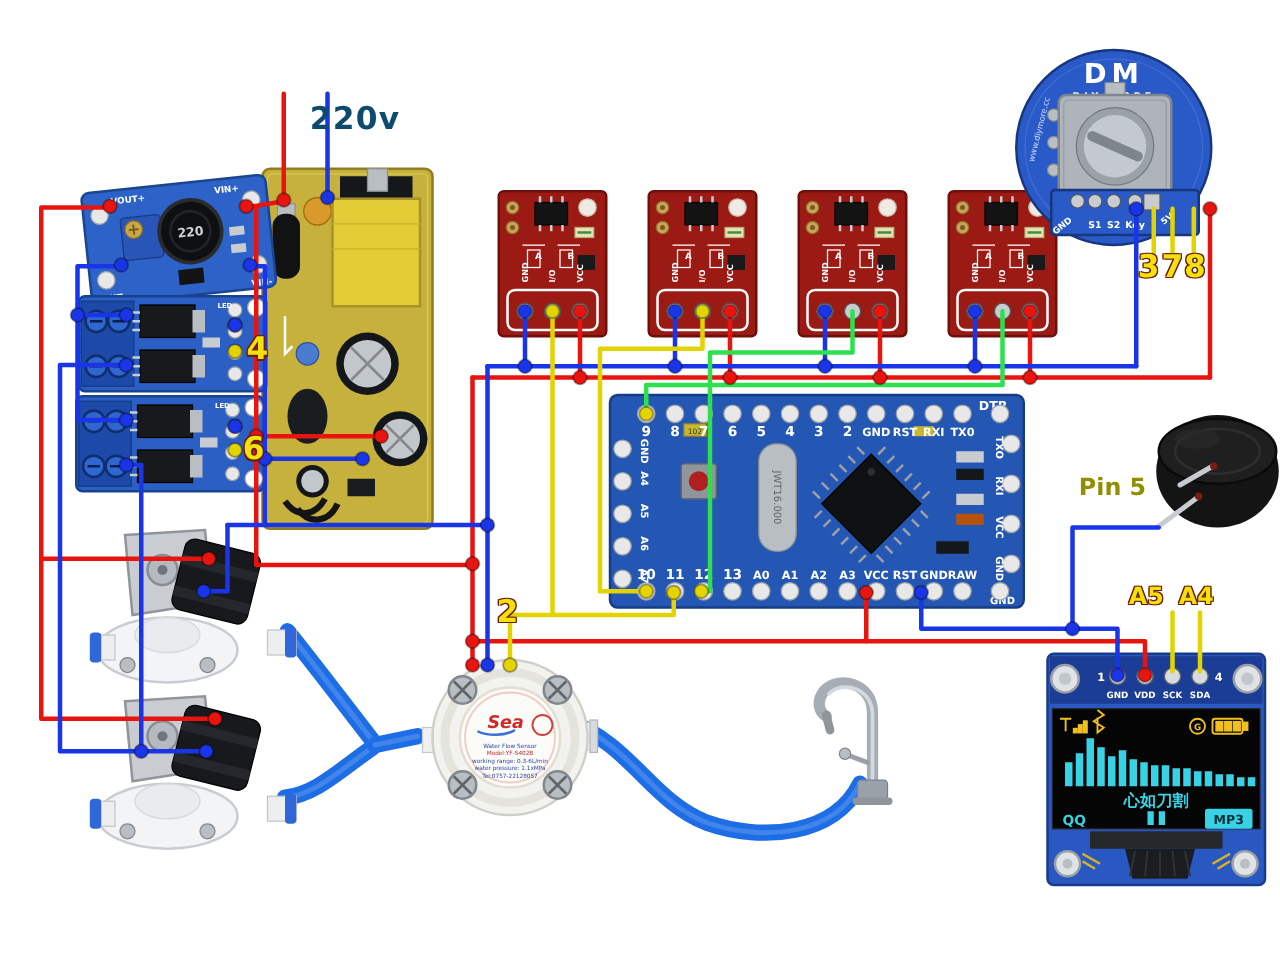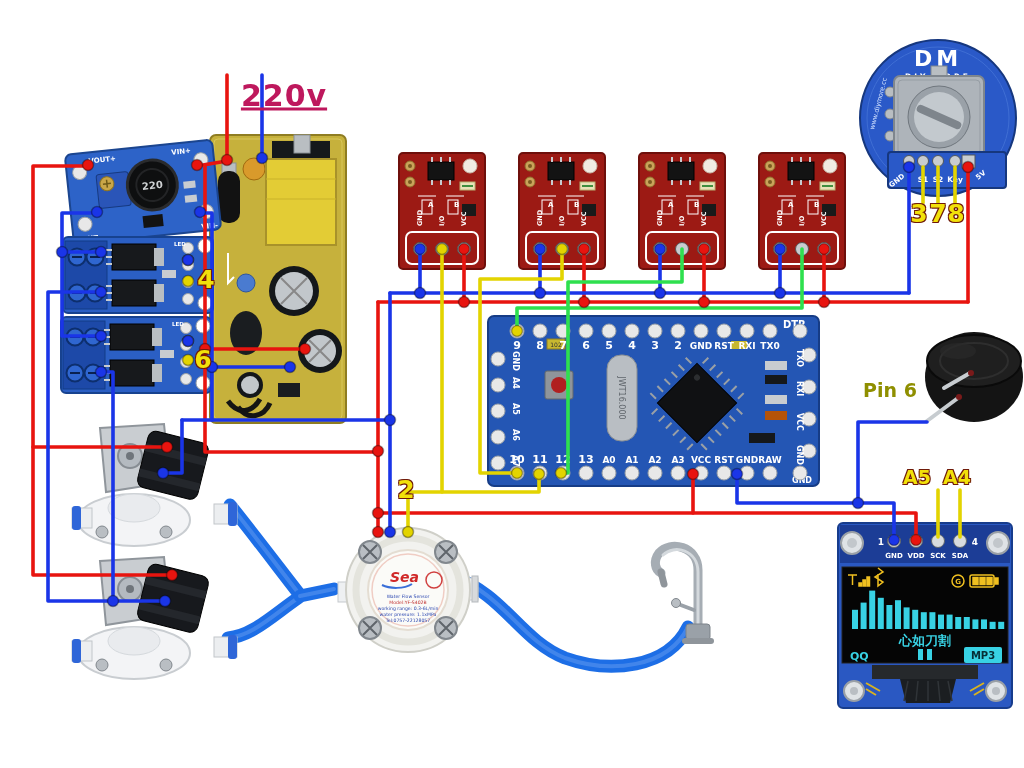--- a/index.html
+++ b/index.html
@@ -2,21 +2,21 @@
 <html><head>
 <meta charset="utf-8">
 <style>
   html,body{margin:0;padding:0;background:#fff;}
   #canvas{position:relative;width:1024px;height:768px;background:#ffffff;overflow:hidden;
           font-family:"DejaVu Sans",sans-serif;}
   .comp{position:absolute;}
   .comp svg{display:block;overflow:visible;}
   .layer{position:absolute;left:0;top:0;pointer-events:none;}
   .lbl{position:absolute;font-weight:bold;transform:translate(-50%,-50%);white-space:nowrap;z-index:40;}
-  .lbl-red{color:#be185d;font-size:30px;letter-spacing:1px;text-decoration:underline;}
+  .lbl-red{color:#0c4a6e;font-size:25px;letter-spacing:1px;}
   .lbl-yellow{color:#f2e10a;font-size:25px;
     text-shadow:-1px -1px 0 #6f1a08,1px -1px 0 #6f1a08,-1px 1px 0 #6f1a08,1px 1px 0 #6f1a08;}
   .lbl-yellow.small{font-size:19px;}
   .lbl-olive{color:#8f8f00;font-size:19px;}
   text{font-family:"DejaVu Sans",sans-serif;}
 </style>
 </head>
 <body>
 
 <div id="canvas">
@@ -253,21 +253,21 @@
     <text transform="rotate(-90 46 74)" x="46" y="74" font-size="6.5" font-weight="bold" fill="#fff">I/O</text>
     <text transform="rotate(-90 68 74)" x="68" y="74" font-size="6.5" font-weight="bold" fill="#fff">VCC</text>
     <rect x="8" y="80" width="72" height="32" rx="6" fill="none" stroke="#fff" stroke-width="2"></rect>
     <circle cx="22" cy="97" r="6.5" fill="#c8ccd0" stroke="#555"></circle>
     <circle cx="44" cy="97" r="6.5" fill="#c8ccd0" stroke="#555"></circle>
     <circle cx="66" cy="97" r="6.5" fill="#c8ccd0" stroke="#555"></circle>
   </svg>
       </div>
     </div>
 
-  <div class="comp" style="left:858px;top:30px;">
+  <div class="comp" style="left:811px;top:30px;">
     <svg width="160" height="205">
       <circle cx="80" cy="88" r="78" fill="#2a59c8" stroke="#16377e" stroke-width="2"></circle>
       <circle cx="80" cy="88" r="71" fill="none" stroke="#3f6ed4" stroke-width="1"></circle>
       <text x="80" y="36" font-size="22" font-weight="bold" fill="#fff" text-anchor="middle" letter-spacing="4">DM</text>
       <text x="80" y="49" font-size="7.5" font-weight="bold" fill="#fff" text-anchor="middle" letter-spacing="3">DIY MORE</text>
       <text transform="rotate(-76 16 100)" x="16" y="100" font-size="6.5" fill="#cfe0ff">www.diymore.cc</text>
       <circle cx="32" cy="62" r="5" fill="#b9bec2" stroke="#7f868d"></circle>
       <circle cx="32" cy="84" r="5" fill="#b9bec2" stroke="#7f868d"></circle>
       <circle cx="32" cy="106" r="5" fill="#b9bec2" stroke="#7f868d"></circle>
       <rect x="73" y="36" width="16" height="10" fill="#b9bec2" stroke="#7f868d"></rect>
@@ -666,17 +666,17 @@
       <circle cx="188" cy="341" r="5.5" fill="#1a35e8" stroke="rgba(0,0,0,0.35)" stroke-width="1.5"></circle>
     </svg>
 
   <div class="lbl lbl-red" style="left:284px;top:95px;">220v</div>
   <div class="lbl lbl-yellow" style="left:206px;top:279px;">4</div>
   <div class="lbl lbl-yellow" style="left:203px;top:359px;">6</div>
   <div class="lbl lbl-yellow" style="left:406px;top:489px;">2</div>
   <div class="lbl lbl-yellow" style="left:919px;top:213px;">3</div>
   <div class="lbl lbl-yellow" style="left:938px;top:213px;">7</div>
   <div class="lbl lbl-yellow" style="left:956px;top:213px;">8</div>
-  <div class="lbl lbl-olive" style="left:890px;top:390px;">Pin 6</div>
+  <div class="lbl lbl-olive" style="left:890px;top:390px;">Pin 5</div>
   <div class="lbl lbl-yellow small" style="left:917px;top:477px;">A5</div>
   <div class="lbl lbl-yellow small" style="left:957px;top:477px;">A4</div>
 
 </div>
 
 </body></html>

